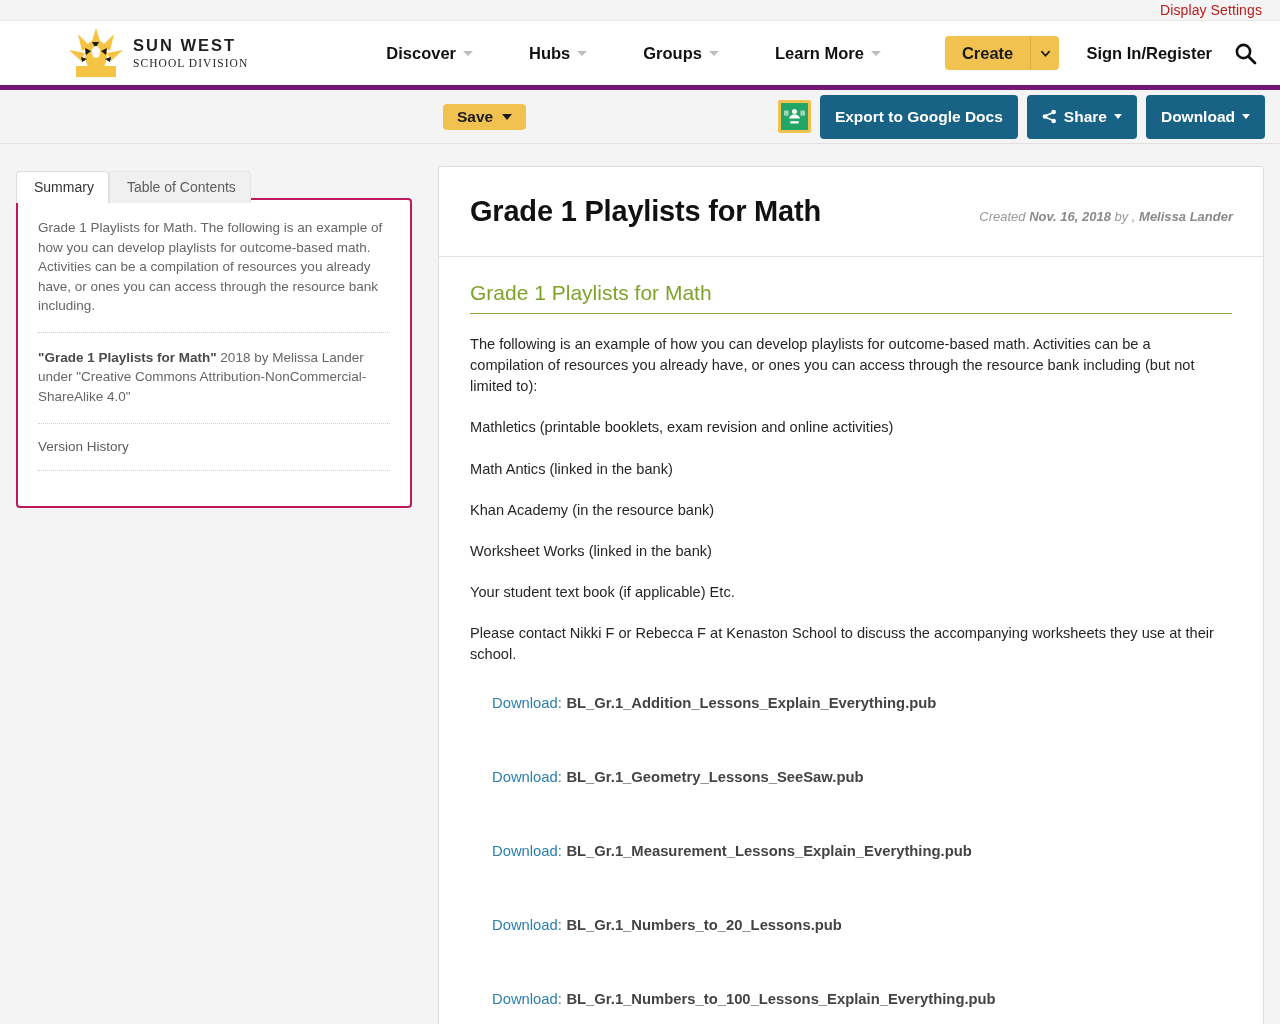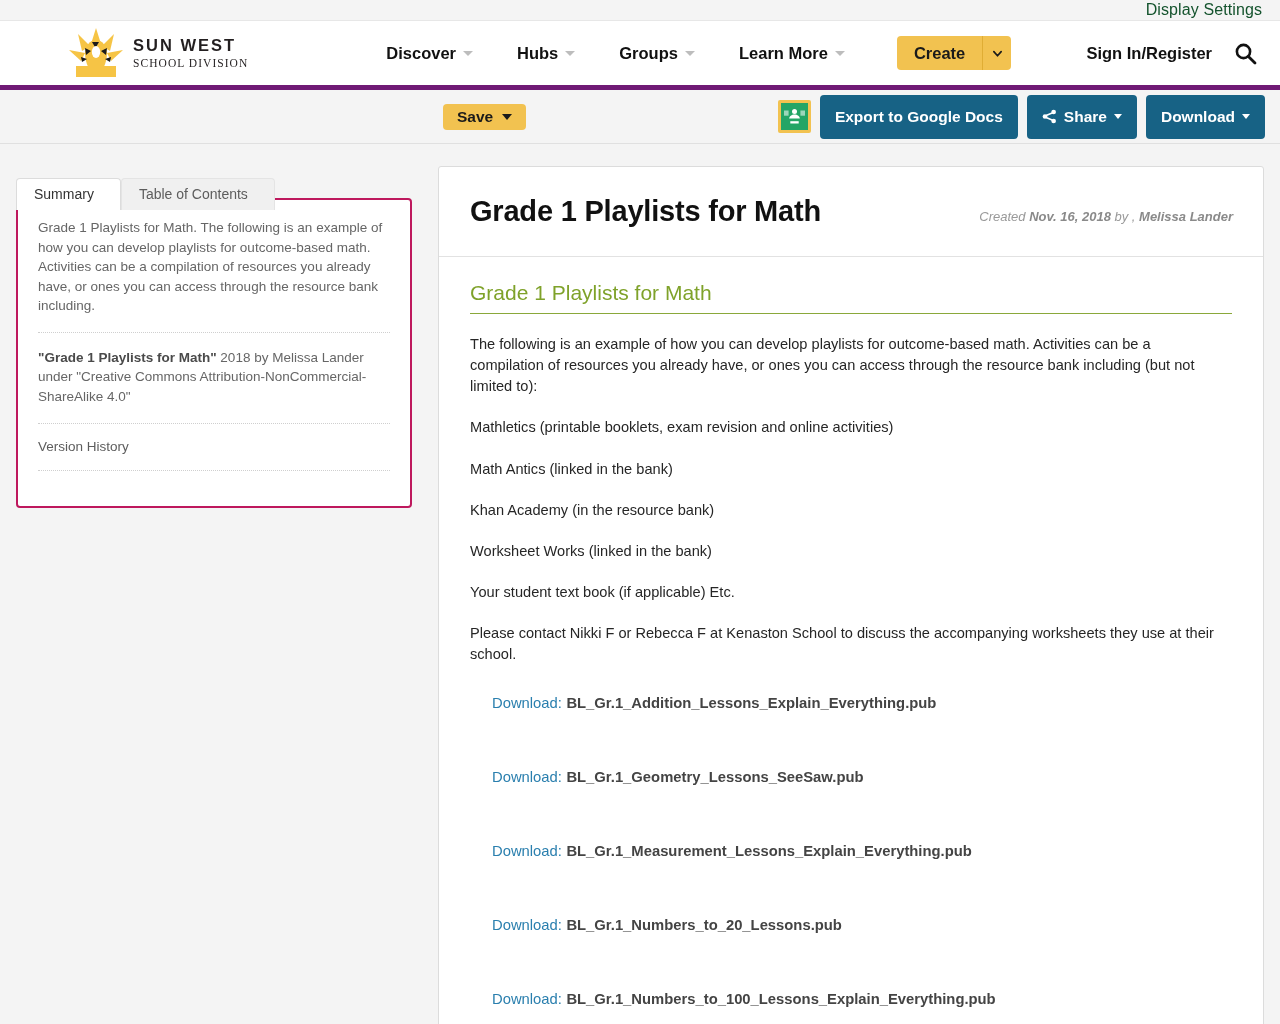--- a/index.html
+++ b/index.html
@@ -13,21 +13,21 @@
 
   
   .utility-bar {
     height: 21px;
     background: #f4f4f4;
     border-bottom: 1px solid #e7e7e7;
     display: flex; align-items: center; justify-content: flex-end;
     padding-right: 18px;
   }
   .utility-link {
-    font-size: 16px; color: #14532d; cursor: pointer; letter-spacing: .1px;
+    font-size: 14px; color: #b91c1c; cursor: pointer; letter-spacing: .1px;
   }
 
   
   .site-header {
     height: 69px;
     background: #ffffff;
     border-bottom: 5px solid #701a75;
     display: flex; align-items: center;
     position: relative;
   }
@@ -38,21 +38,21 @@
   .logo-text { margin-left: 9px; line-height: 1; }
   .logo-line1 {
     font-size: 16.5px; font-weight: bold; letter-spacing: 2.0px; color: #231f20;
   }
   .logo-line2 {
     font-family: "Liberation Serif", serif;
     font-size: 11.5px; letter-spacing: 1.05px; color: #231f20; margin-top: 4px;
   }
 
   .main-nav {
-    display: flex; align-items: center; margin-left: 116px; gap: 0;
+    display: flex; align-items: center; margin-left: 116px; gap: 12px;
   }
   .nav-item {
     display: flex; align-items: center; gap: 7px;
     font-size: 16.5px; font-weight: bold; color: #111; cursor: pointer;
     padding: 0 22px;
     white-space: nowrap;
   }
   .caret-down {
     width: 0; height: 0; border-left: 5px solid transparent;
     border-right: 5px solid transparent; border-top: 5px solid #bdbdbd;
@@ -122,24 +122,24 @@
   .page-body {
     display: flex; align-items: flex-start;
     padding: 22px 16px 0 16px;
   }
 
   
   .sidebar { width: 396px; flex: none; }
   .tabs { display: flex; align-items: flex-end; height: 32px; }
   .tab {
     font-size: 14px; color: #555; cursor: pointer;
-    padding: 7px 26px 7px 17px; line-height: 1.2;
+    padding: 7px 14px 7px 17px; line-height: 1.2;
     border: 1px solid transparent; border-bottom: none;
     border-radius: 4px 4px 0 0; background: transparent;
-    position: relative; top: 12px;
+    position: relative; top: 5px;
   }
   .tab.active {
     background: #fff; border-color: #dcdcdc; color: #333; z-index: 2;
   }
   .tab.inactive { background: #f0f0f0; border-color: #e4e4e4; color: #5d5d5d; }
   .sidebar-card {
     background: #fff; border: 2px solid #be185d; border-radius: 0 4px 4px 4px;
     padding: 18px 20px 20px 20px;
   }
   .summary-text {

